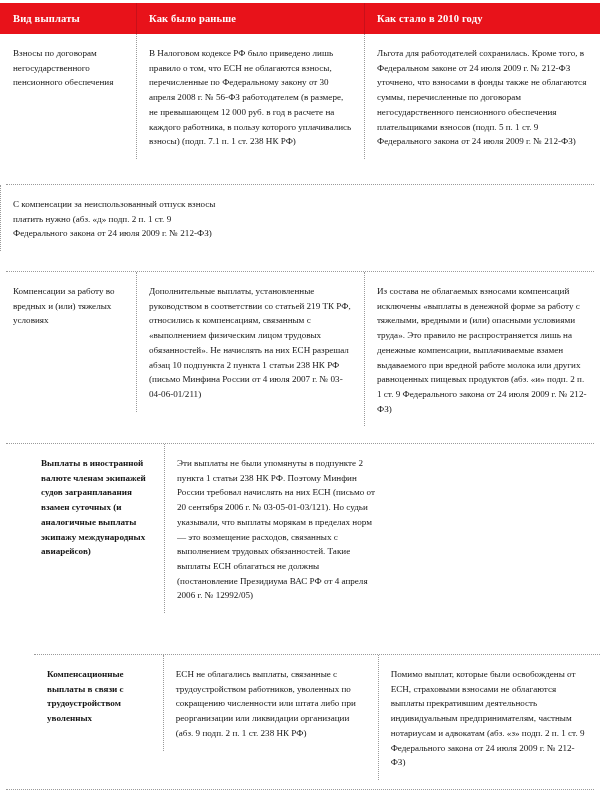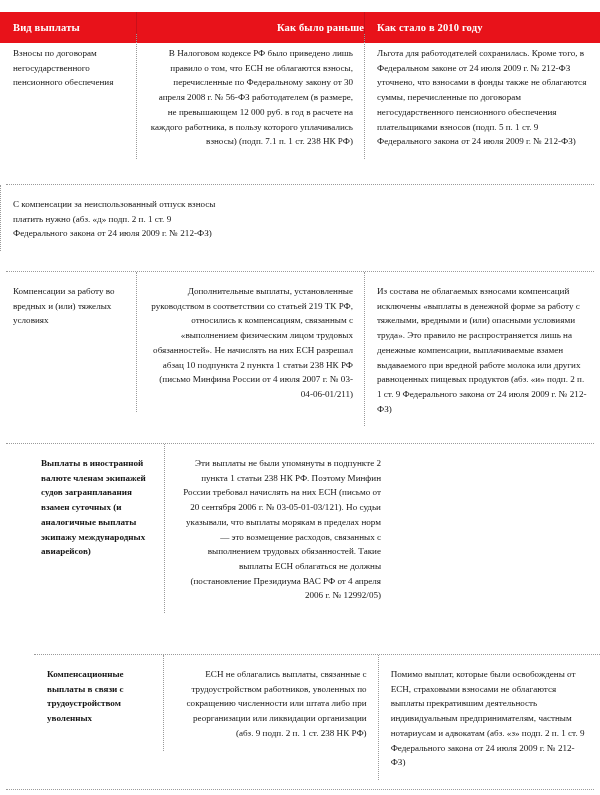--- a/index.html
+++ b/index.html
@@ -18,39 +18,39 @@
     position: relative;
     width: 600px;
     height: 795px;
     background: #ffffff;
     overflow: hidden;
   }
 
   
   .header-row {
     position: absolute;
-    top: 12px; left: 0;
+    top: 3px; left: 0;
     width: 600px; height: 31px;
     background: #e8121a;
     display: flex;
     align-items: center;
   }
   .header-cell {
     height: 31px;
     display: flex;
     align-items: center;
     color: #ffffff;
     font-weight: bold;
     font-size: 10.5px;
     letter-spacing: 0.15px;
     padding-left: 13px;
     position: relative;
   }
   .header-cell.c1 { width: 136px; }
-  .header-cell.c2 { width: 228px; justify-content: flex-end; }
+  .header-cell.c2 { width: 228px; }
   .header-cell.c3 { width: 236px; }
   .header-cell.c2::before,
   .header-cell.c3::before {
     content: "";
     position: absolute;
     left: 0; top: 0;
     width: 1px; height: 31px;
     background: #c8101a;
   }
 
@@ -80,21 +80,21 @@
   .cell {
     padding: 12px 11px 10px 13px;
     font-size: 9.1px;
     line-height: 1.62;
     color: #171717;
     position: relative;
     word-wrap: break-word;
     hyphens: manual;
   }
   .cell.c1 { width: 136px; }
-  .cell.c2 { width: 228px; text-align: right; }
+  .cell.c2 { width: 228px; }
   .cell.c3 { width: 236px; }
 
   .cell.c2::before,
   .cell.c3::before {
     content: "";
     position: absolute;
     left: 0; top: 0; bottom: 0;
     width: 0;
     border-left: 1px dotted #9a9a9a;
   }

